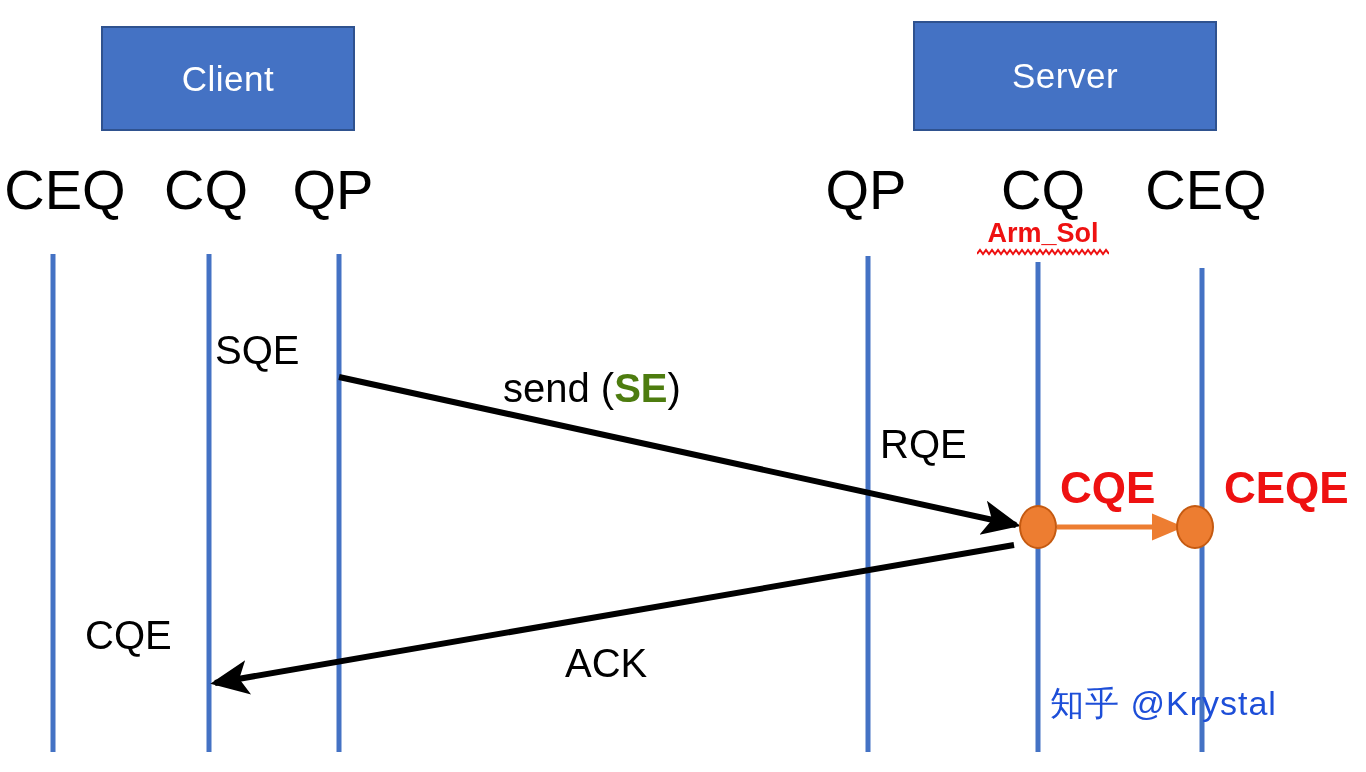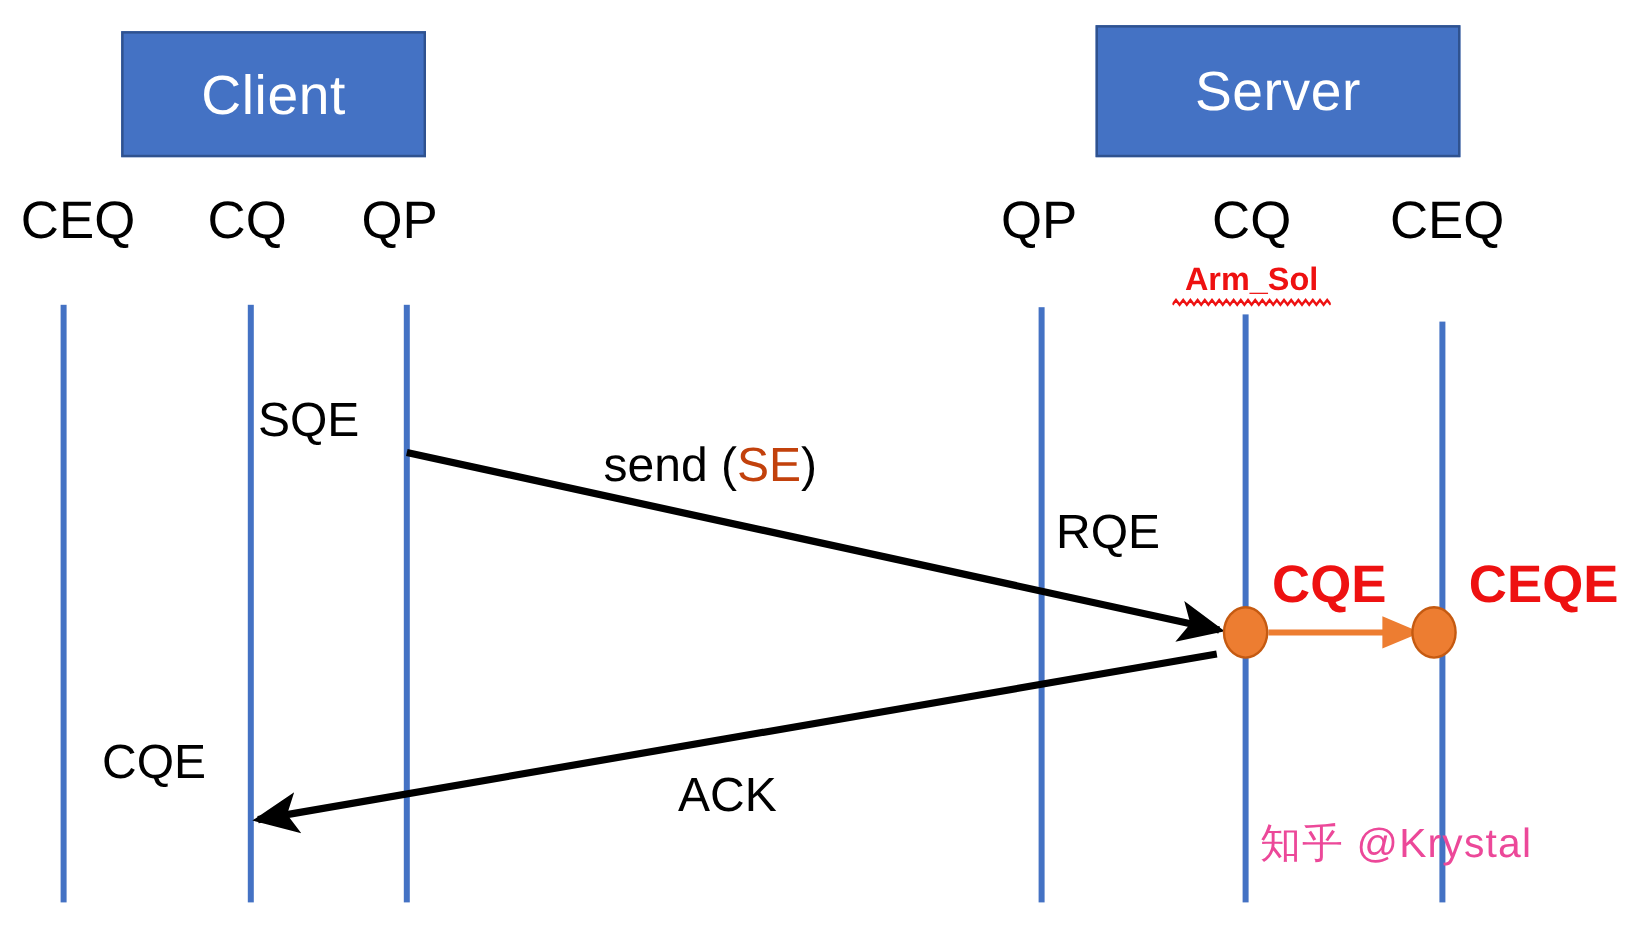--- a/index.html
+++ b/index.html
@@ -19,31 +19,31 @@
   
   .participant-box {
     position: absolute;
     box-sizing: border-box;
     background: #4472C4;
     border: 2px solid #2F528F;
     display: flex;
     align-items: center;
     justify-content: center;
     color: #ffffff;
-    font-size: 46px;
+    font-size: 35px;
     font-weight: 400;
     letter-spacing: 0.5px;
   }
   #box-client { left: 101px; top: 26px; width: 254px; height: 105px; }
   #box-server { left: 913px; top: 21px; width: 304px; height: 110px; }
 
   
   .col-label {
     position: absolute;
-    font-size: 44px;
+    font-size: 56px;
     color: #000000;
     white-space: nowrap;
     transform: translateX(-50%);
     line-height: 1;
   }
 
   
   .lifeline {
     position: absolute;
     width: 5px;
@@ -51,21 +51,21 @@
     transform: translateX(-50%);
   }
 
   
   .annot {
     position: absolute;
     white-space: nowrap;
     line-height: 1;
   }
   .annot-black { color: #000000; font-size: 40px; }
-  .annot-red-bold { color: #c2410c; font-size: 40px; font-weight: normal; }
+  .annot-red-bold { color: #4d7c0f; font-size: 40px; font-weight: bold; }
   .annot-big-red { color: #EE1111; font-size: 44px; font-weight: bold; }
 
   
   #arm-sol {
     position: absolute;
     left: 1043px;
     top: 220px;
     transform: translateX(-50%);
     color: #EE1111;
     font-size: 27px;
@@ -102,21 +102,21 @@
     width: 38px;
     height: 44px;
   }
 
   
   #watermark {
     position: absolute;
     left: 1050px;
     top: 686px;
     font-size: 34px;
-    color: #ec4899;
+    color: #1d4ed8;
     white-space: nowrap;
     line-height: 1;
     letter-spacing: 1px;
   }
 </style>
 </head>
 <body>
 
 <div id="stage">
 

